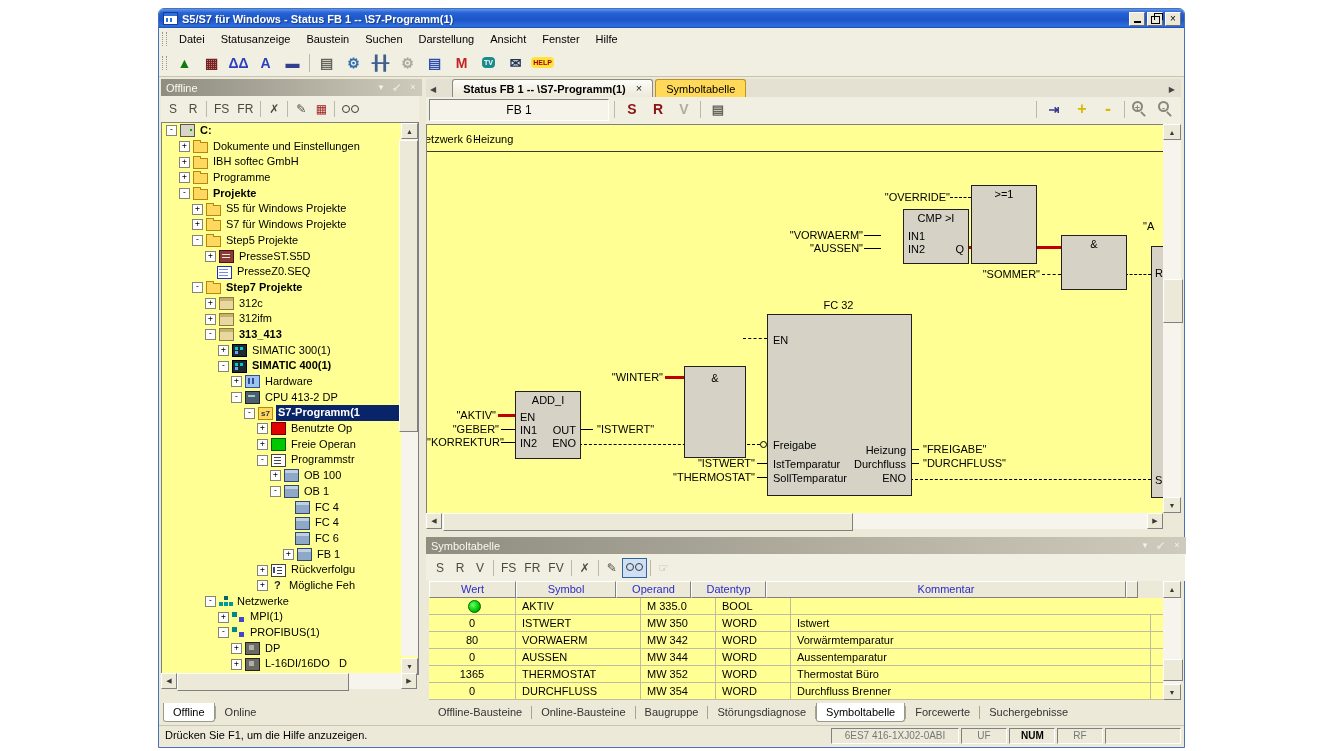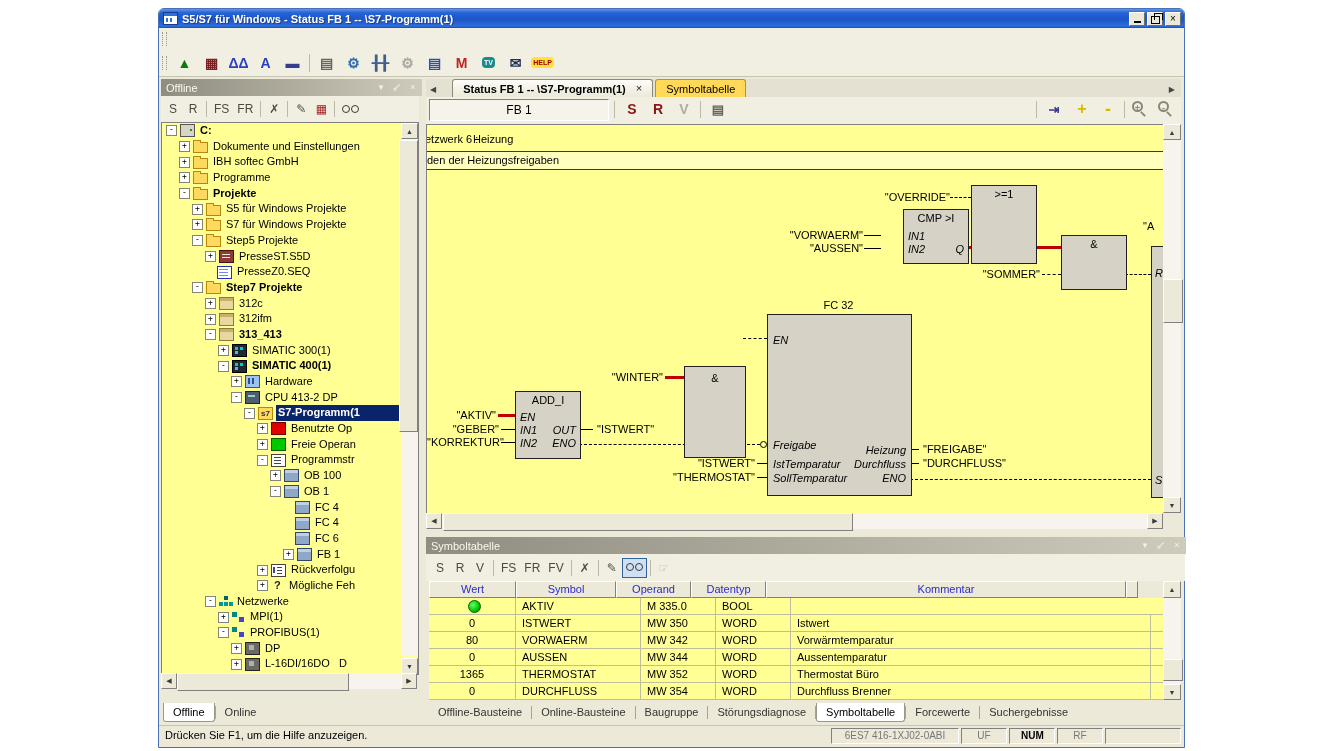--- a/index.html
+++ b/index.html
@@ -122,21 +122,21 @@
   .mag::after{content:"";position:absolute;right:-5px;bottom:-5px;width:6px;height:2px;background:#8A8678;transform:rotate(45deg);}
   
   .fbd{position:absolute;left:267px;top:115px;width:737px;height:389px;background:#FFFF94;overflow:hidden;
        border-top:1px solid #808080;border-left:1px solid #808080;}
   .net-title{position:absolute;left:0;top:5px;width:737px;height:21px;border-bottom:1px solid #3A3A30;}
   .net-title span{position:absolute;top:3px;}
   .net-comment{position:absolute;left:0;top:27px;width:737px;height:17px;background:#FFFFBE;
                border-bottom:1px solid #3A3A30;line-height:17px;}
   .blk{position:absolute;background:#D6D2C6;border:1px solid #202020;}
   .bt{position:absolute;left:0;right:0;top:2px;text-align:center;}
-  .pin{position:absolute;white-space:nowrap;font-style:italic;}
+  .pin{position:absolute;white-space:nowrap;}
   .ftxt{position:absolute;white-space:pre;}
   .rtxt{text-align:right;}
   .fl{position:absolute;border-top:1px solid #000;height:0;}
   .fd{position:absolute;border-top:1px dashed #000;height:0;}
   .fr{position:absolute;background:#C00000;height:3px;}
   .ncirc{position:absolute;width:5px;height:5px;border:1px solid #000;border-radius:50%;background:#FFFF94;}
   .fbd-vscroll{position:absolute;left:1004px;top:115px;width:18px;height:389px;background:#F6F4EC;}
   .fbd-hscroll{position:absolute;left:267px;top:504px;width:737px;height:16px;background:#F6F4EC;}
   .sb-corner{position:absolute;left:1004px;top:504px;width:18px;height:16px;background:#ECE9D8;}
   
@@ -181,20 +181,30 @@
           </button>
       <button class="wbtn">
             <span class="glyph-restore"></span>
           </button>
       <button class="wbtn">×</button>
     </span>
   </div>
 
   <div class="menubar">
     <span class="grip"></span>
+    <span id="menu-items" style="display:flex">
+          <span class="menu-item">Datei</span>
+          <span class="menu-item">Statusanzeige</span>
+          <span class="menu-item">Baustein</span>
+          <span class="menu-item">Suchen</span>
+          <span class="menu-item">Darstellung</span>
+          <span class="menu-item">Ansicht</span>
+          <span class="menu-item">Fenster</span>
+          <span class="menu-item">Hilfe</span>
+        </span>
   </div>
 
   <div class="toolbar">
     <span class="grip"></span>
     <span id="main-tb" style="display:flex;align-items:center">
           <button class="tb-btn">
             <span class="tb-glyph" style="color: rgb(14, 122, 14);">▲</span>
           </button>
           <button class="tb-btn">
             <span class="tb-glyph" style="color: rgb(122, 32, 32);">▦</span>
@@ -478,23 +488,20 @@
     <button class="srv" style="left:672px;color:#D8B800;font-size:18px">-</button>
     <span class="fbtb-sep" style="left:698px"></span>
     <button class="mag" style="left:706px">+</button>
     <button class="mag" style="left:732px">-</button>
   </div>
 
   <div class="fbd">
     <div class="net-title">
       <span style="left:-2px">etzwerk 6 :</span>
       <span style="left:46px">Heizung</span>
-    </div>
-    <div class="net-comment">
-      <span>den der Heizungsfreigaben</span>
     </div>
 
     <div class="fd" style="left:523px;top:72px;width:21px"></div>
     <div class="fl" style="left:437px;top:110px;width:17px"></div>
     <div class="fl" style="left:437px;top:123px;width:17px"></div>
     <div class="fr" style="left:518px;top:121px;width:26px"></div>
     <div class="fr" style="left:608px;top:121px;width:26px"></div>
     <div class="fd" style="left:615px;top:149px;width:19px"></div>
     <div class="fd" style="left:698px;top:149px;width:26px"></div>
     <div class="fr" style="left:238px;top:251px;width:19px"></div>

